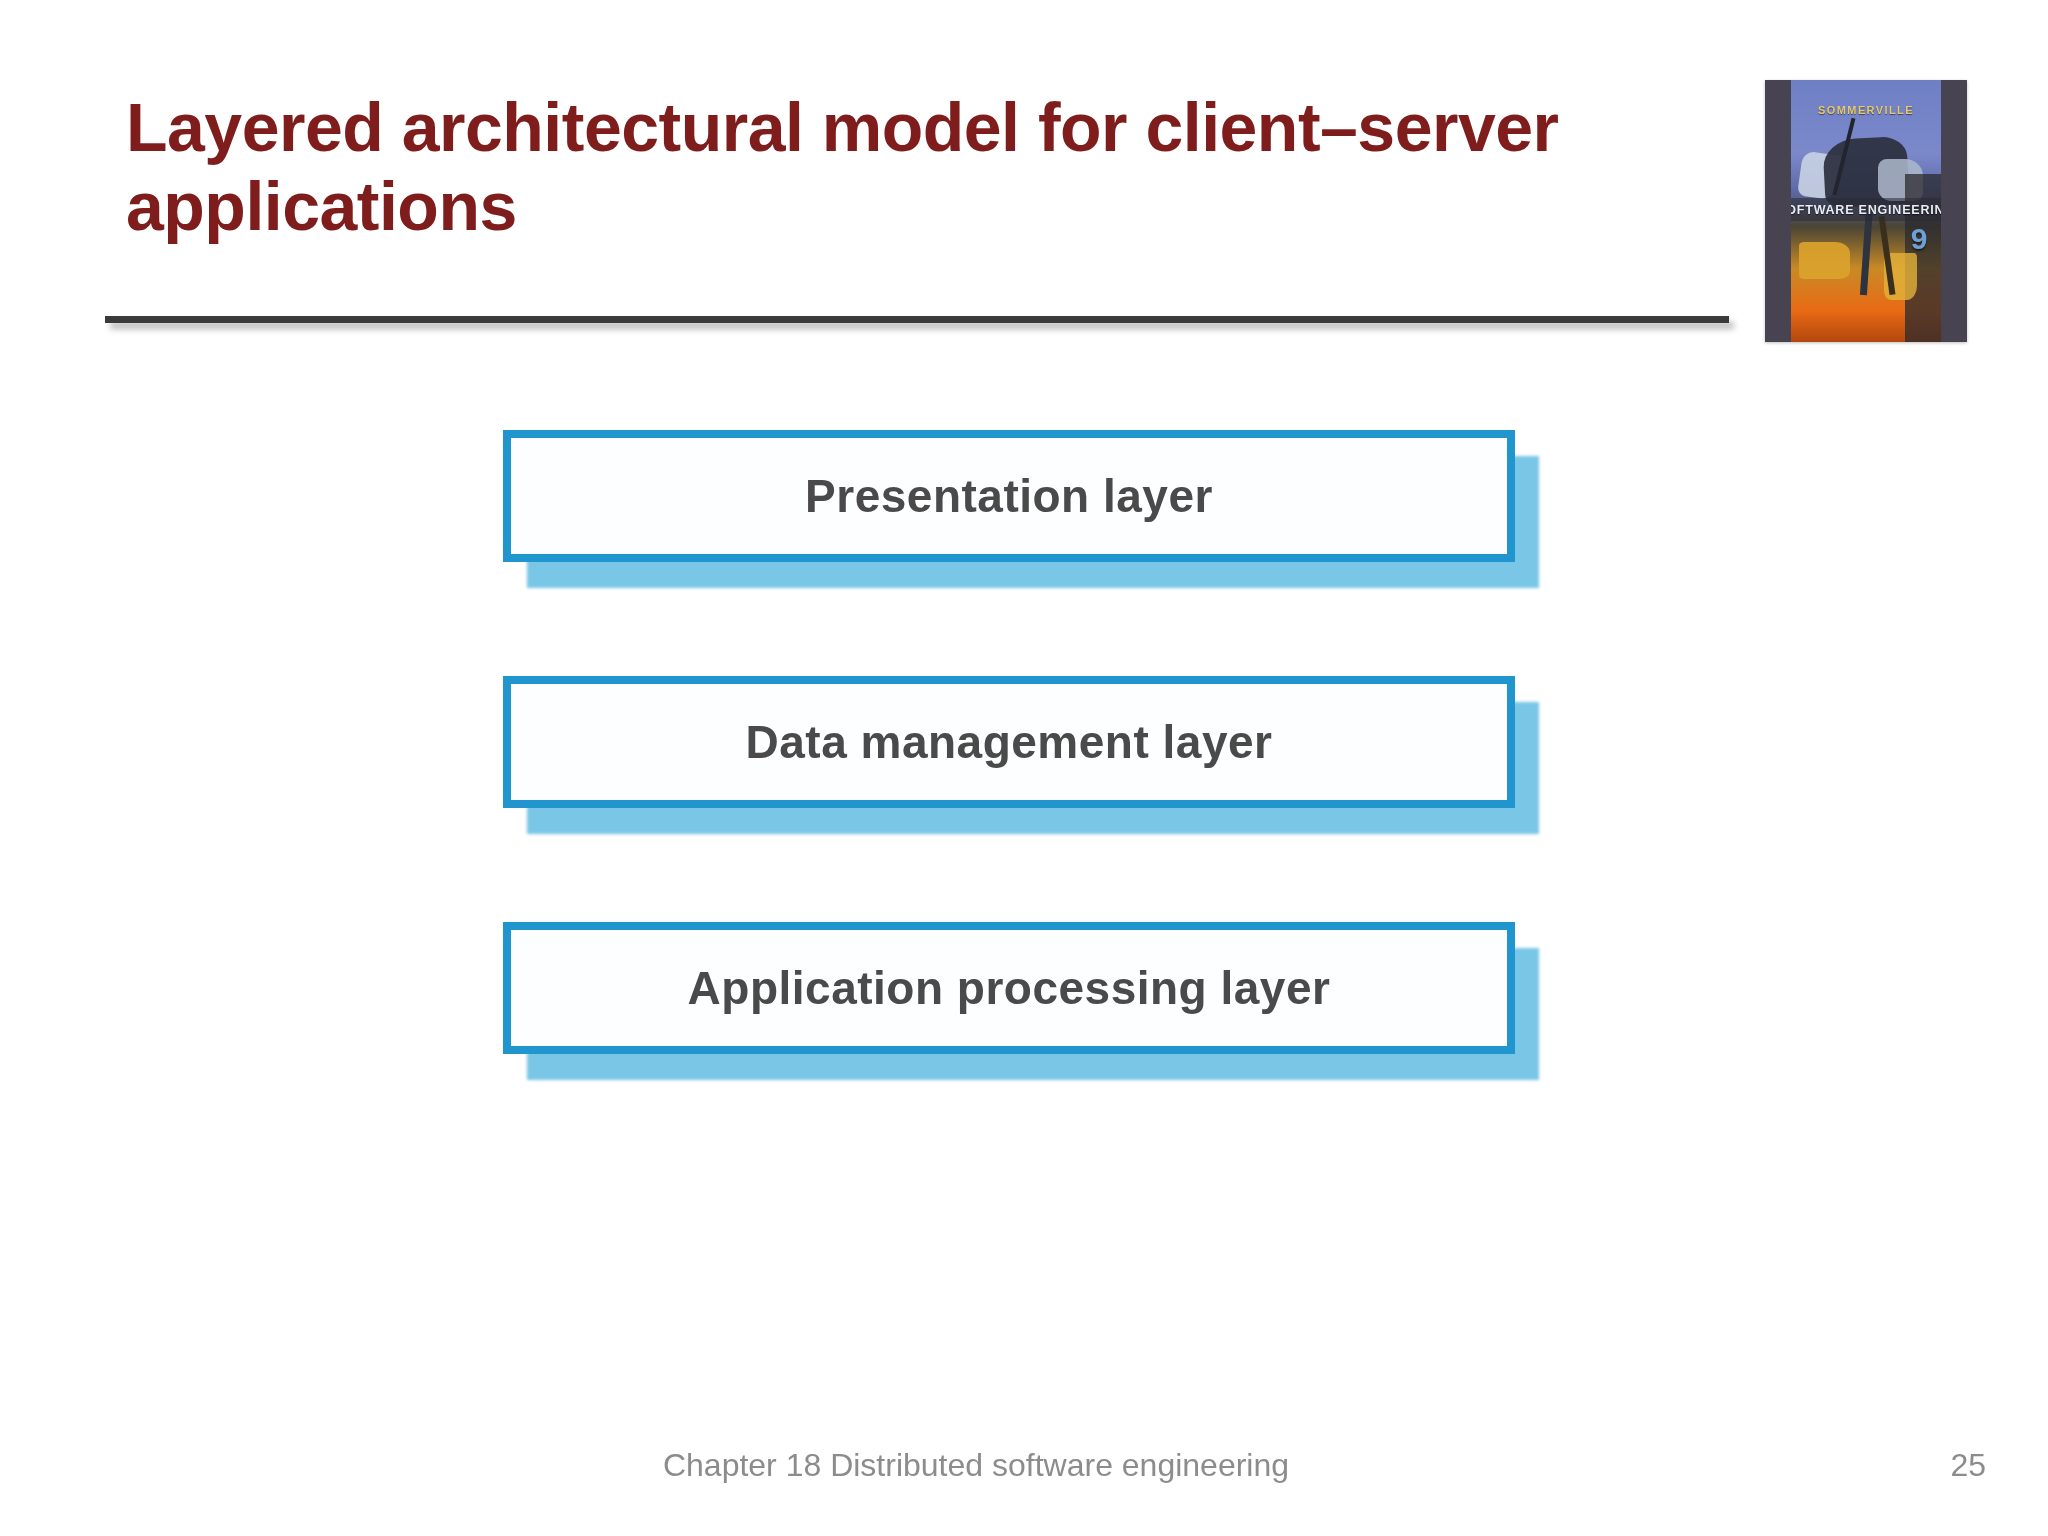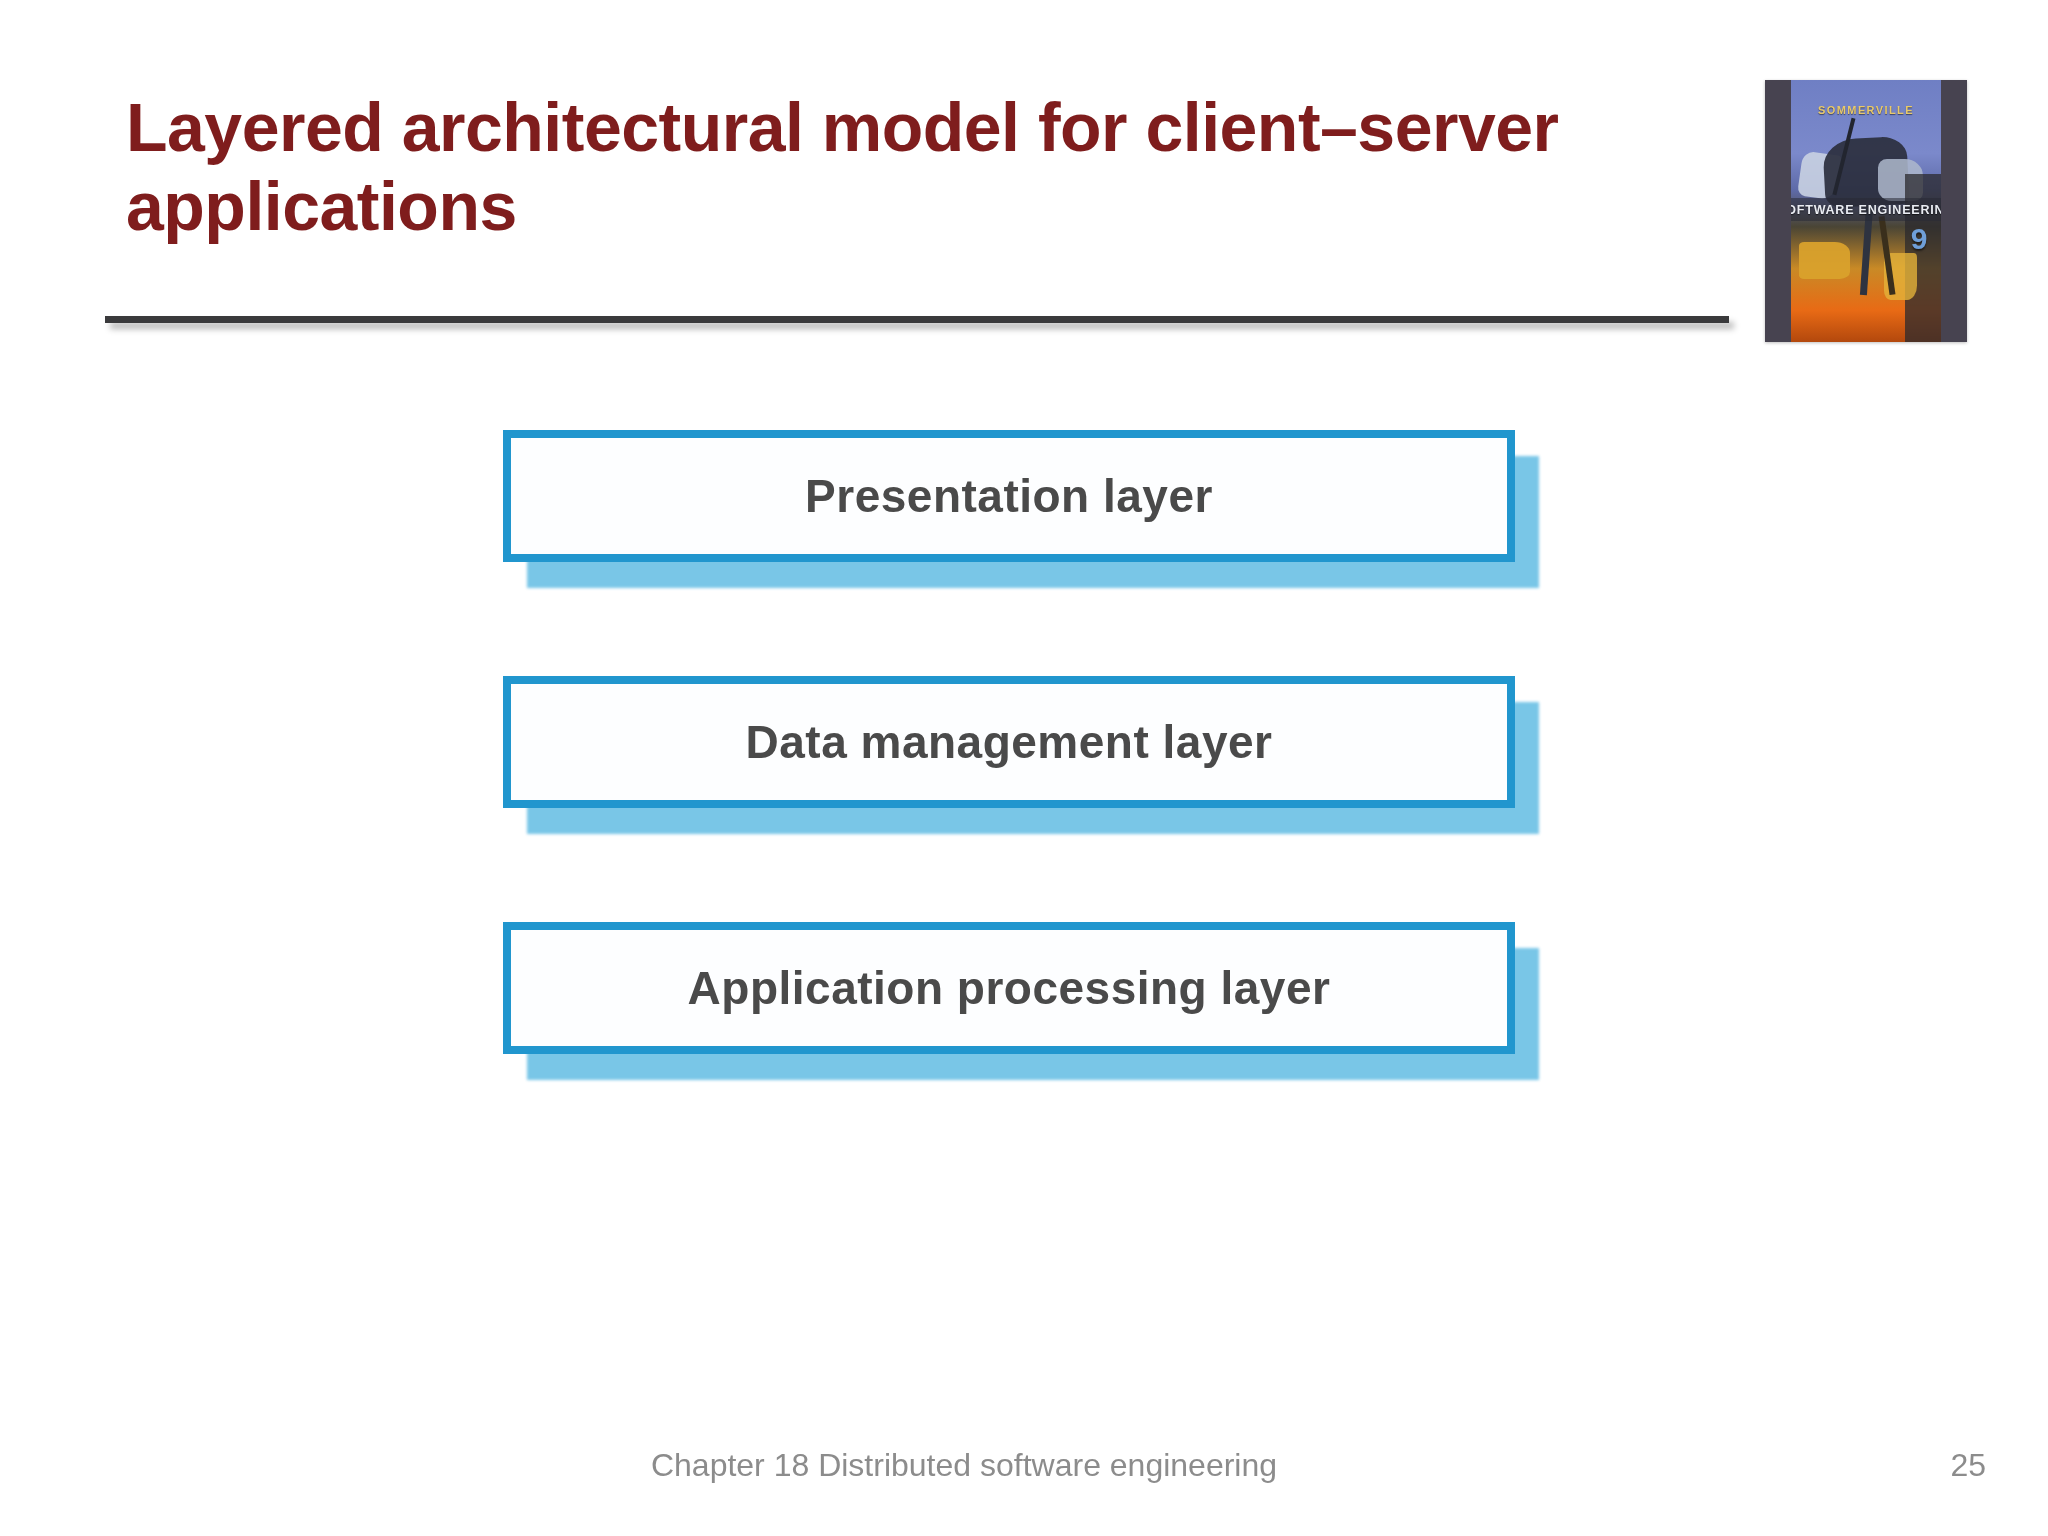--- a/index.html
+++ b/index.html
@@ -231,21 +231,21 @@
     color: #4a4a4a;
     letter-spacing: 0.5px;
     filter: blur(0.45px);
     -webkit-font-smoothing: none;
     text-rendering: optimizeSpeed;
   }
 
   
   #footer-text {
     position: absolute;
-    left: 4px;
+    left: 16px;
     top: 1447px;
     width: 1920px;
     text-align: center;
     font-size: 32px;
     color: #8c8c8c;
   }
   #page-number {
     position: absolute;
     right: 62px;
     top: 1447px;

